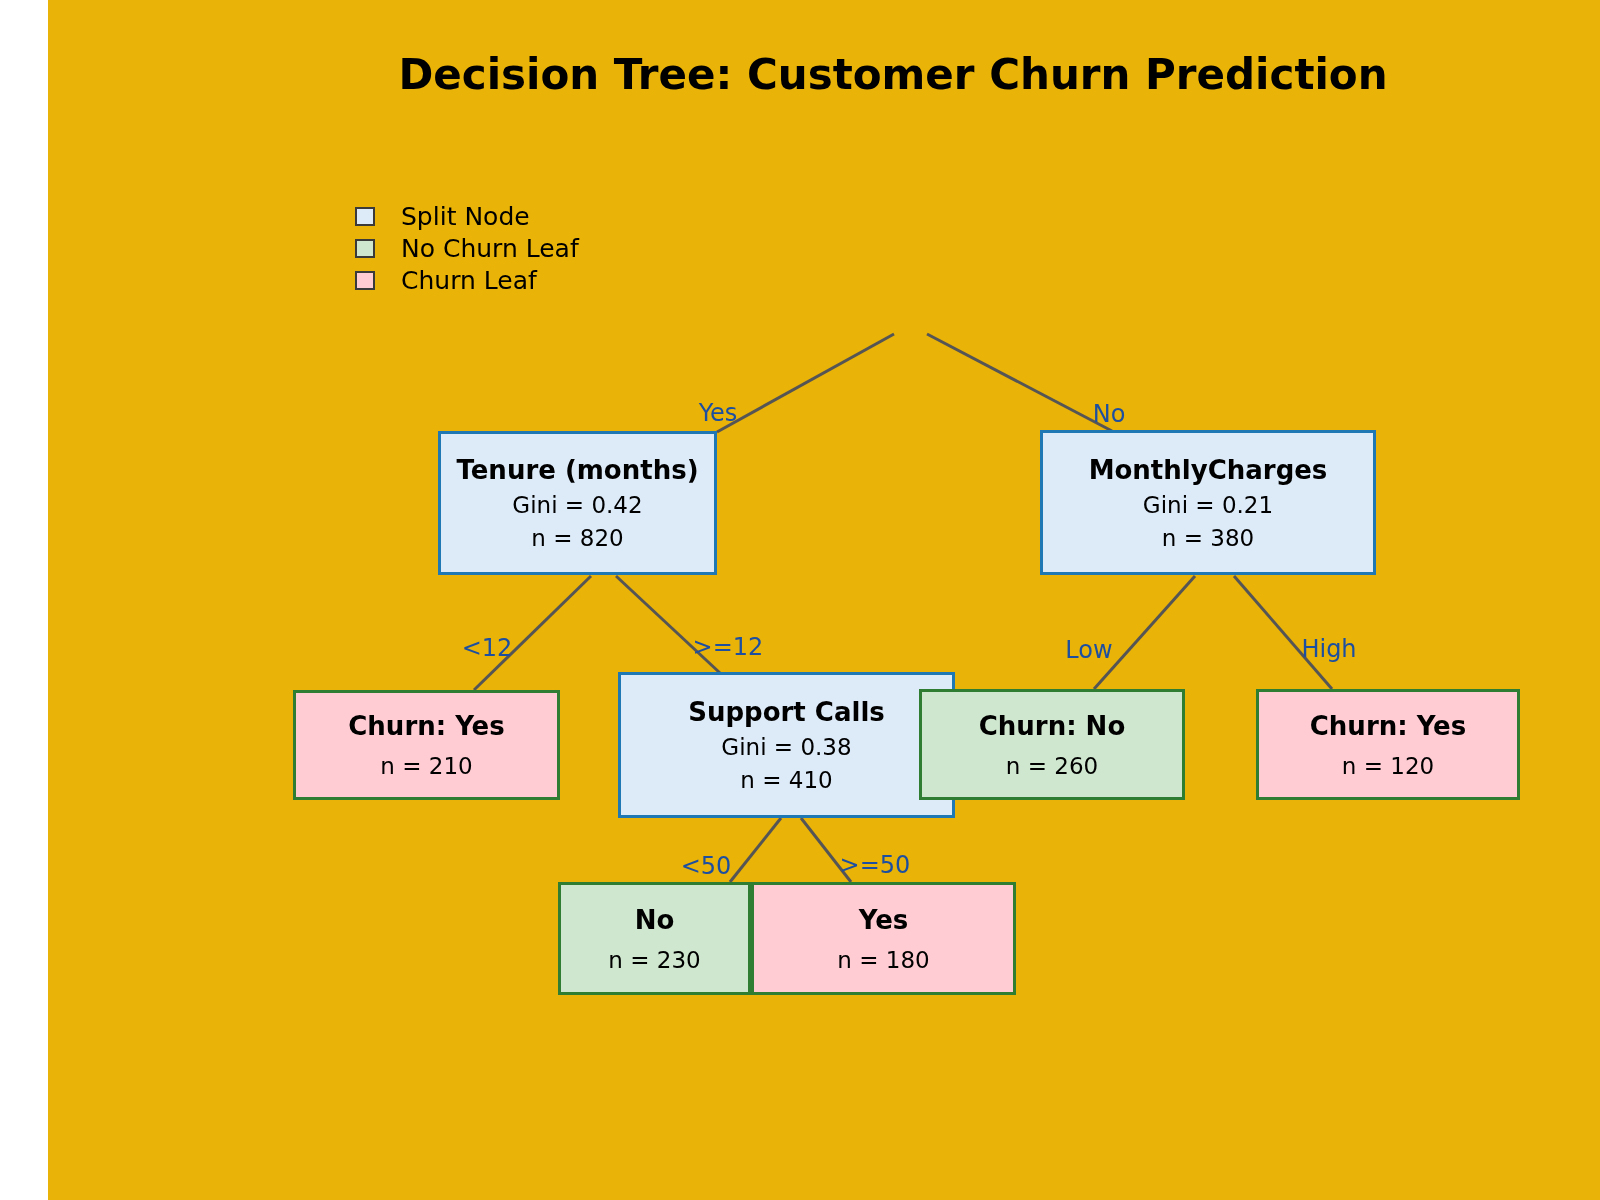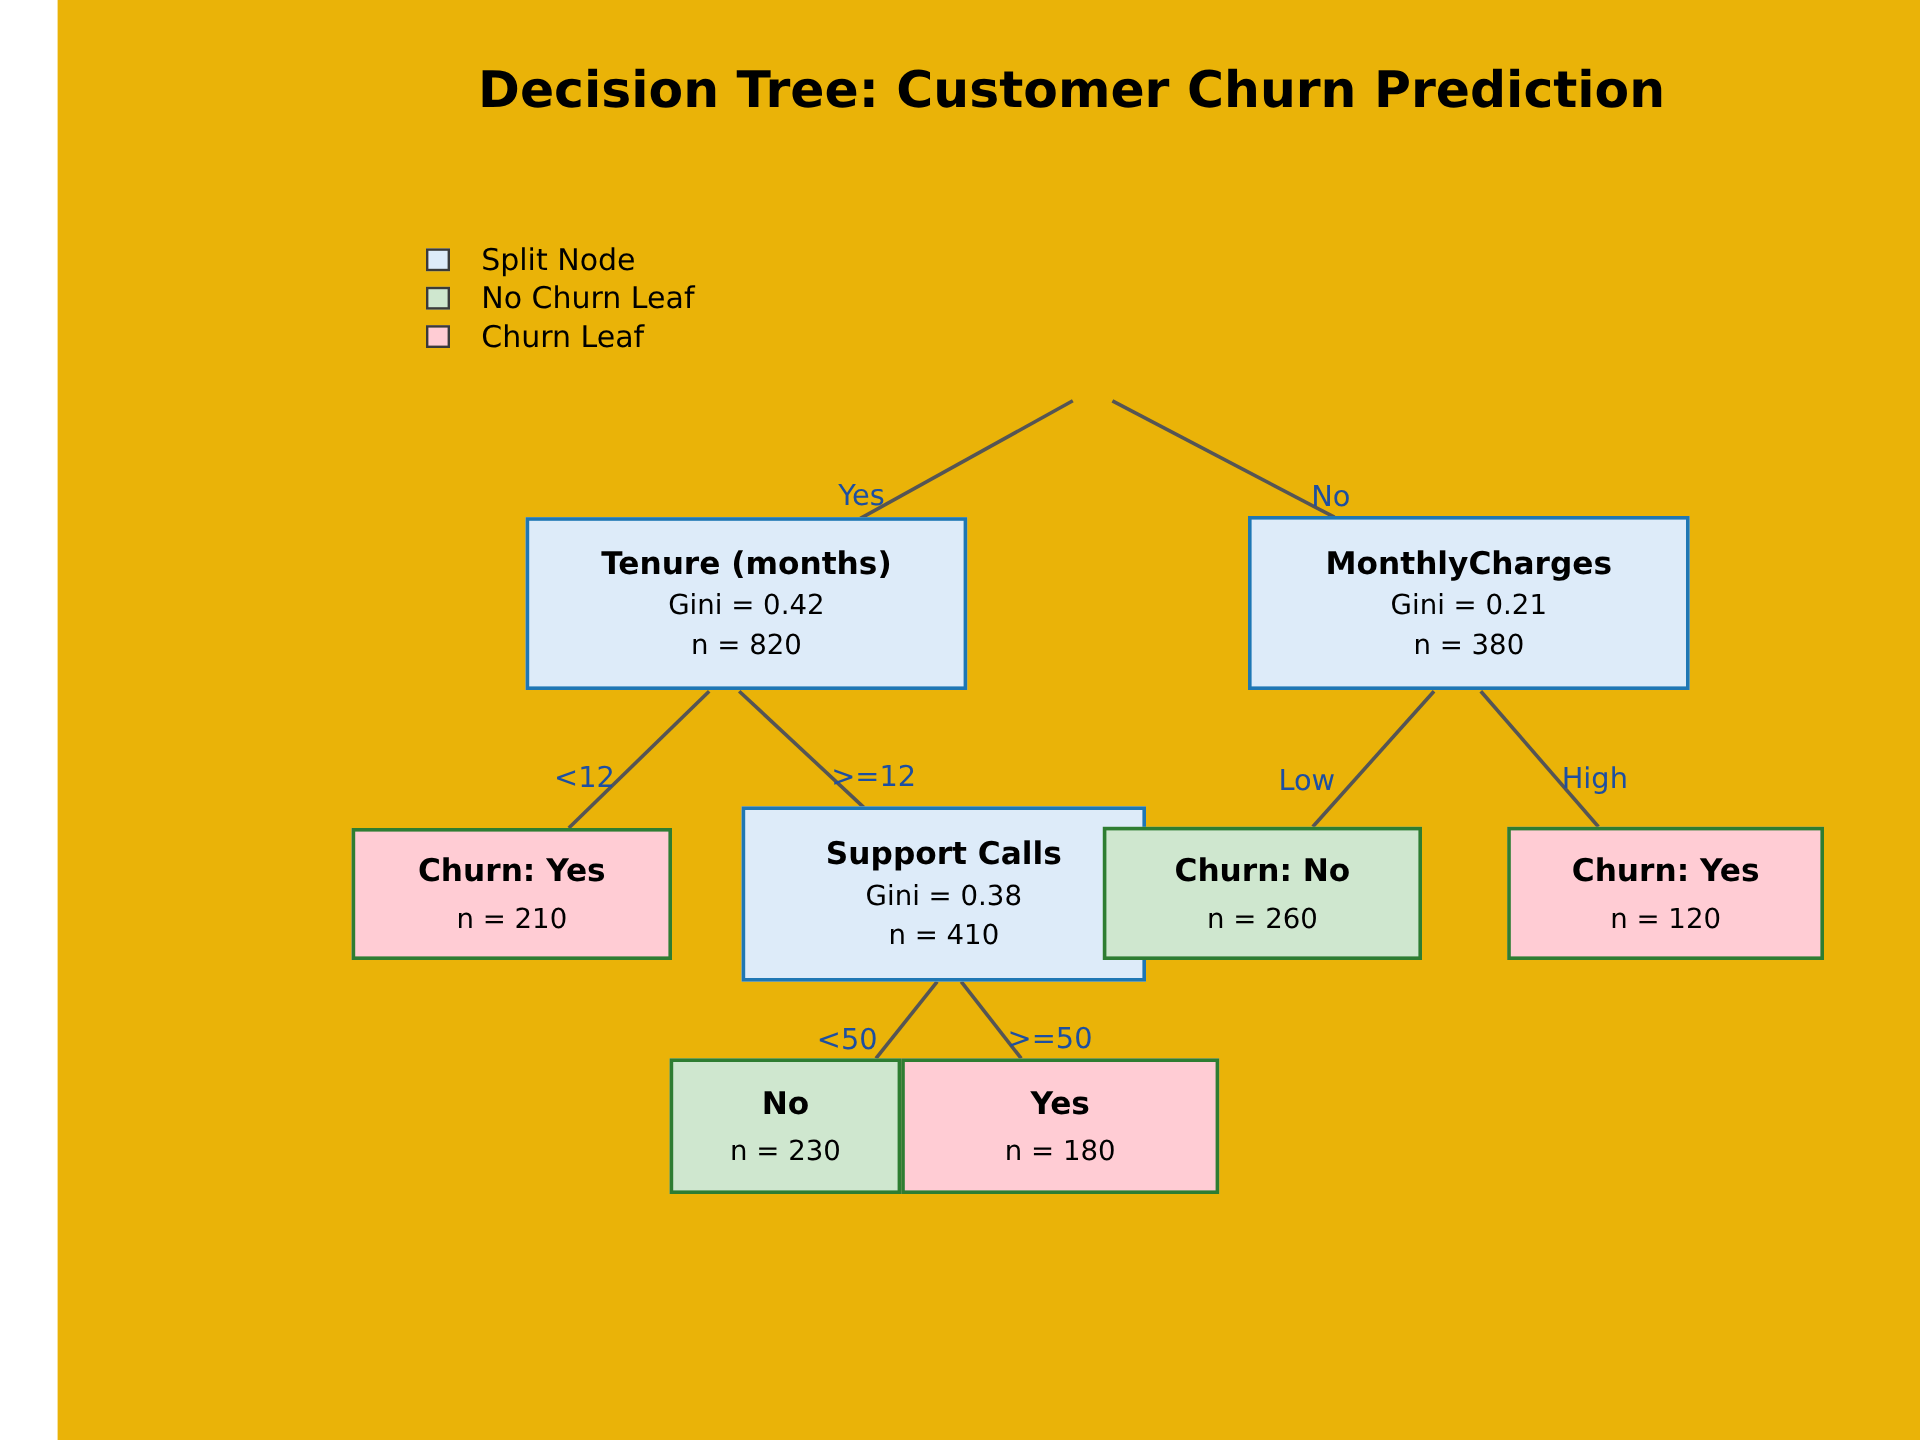--- a/index.html
+++ b/index.html
@@ -99,22 +99,22 @@
   .legend-swatch.sw-split { background: #ddebf9; }
   .legend-swatch.sw-nochurn { background: #cfe7cf; }
   .legend-swatch.sw-churn { background: #ffccd4; }
   .legend-label {
     font-size: 25px;
     color: #000000;
     white-space: nowrap;
   }
   
   #node-root            { left: 692px;  top: 190px; width: 336px; height: 145px; }
-  #node-tenure          { left: 390px;  top: 431px; width: 368px; height: 144px; }
-  #node-monthly-charges { left: 992px;  top: 430px; width: 368px; height: 145px; }
+  #node-tenure          { left: 390px;  top: 431px; width: 279px; height: 144px; }
+  #node-monthly-charges { left: 992px;  top: 430px; width: 336px; height: 145px; }
   #node-churn-yes-left  { left: 245px;  top: 690px; width: 267px; height: 110px; }
   #node-support-calls   { left: 570px;  top: 672px; width: 337px; height: 146px; }
   #node-churn-no        { left: 871px;  top: 689px; width: 266px; height: 111px; }
   #node-churn-yes-right { left: 1208px; top: 689px; width: 264px; height: 111px; }
   #node-no-leaf         { left: 510px;  top: 882px; width: 193px; height: 113px; }
   #node-yes-leaf        { left: 703px;  top: 882px; width: 265px; height: 113px; }
   
   #label-yes   { left: 670px;  top: 413px; }
   #label-no    { left: 1061px; top: 414px; }
   #label-lt12  { left: 439px;  top: 648px; }

